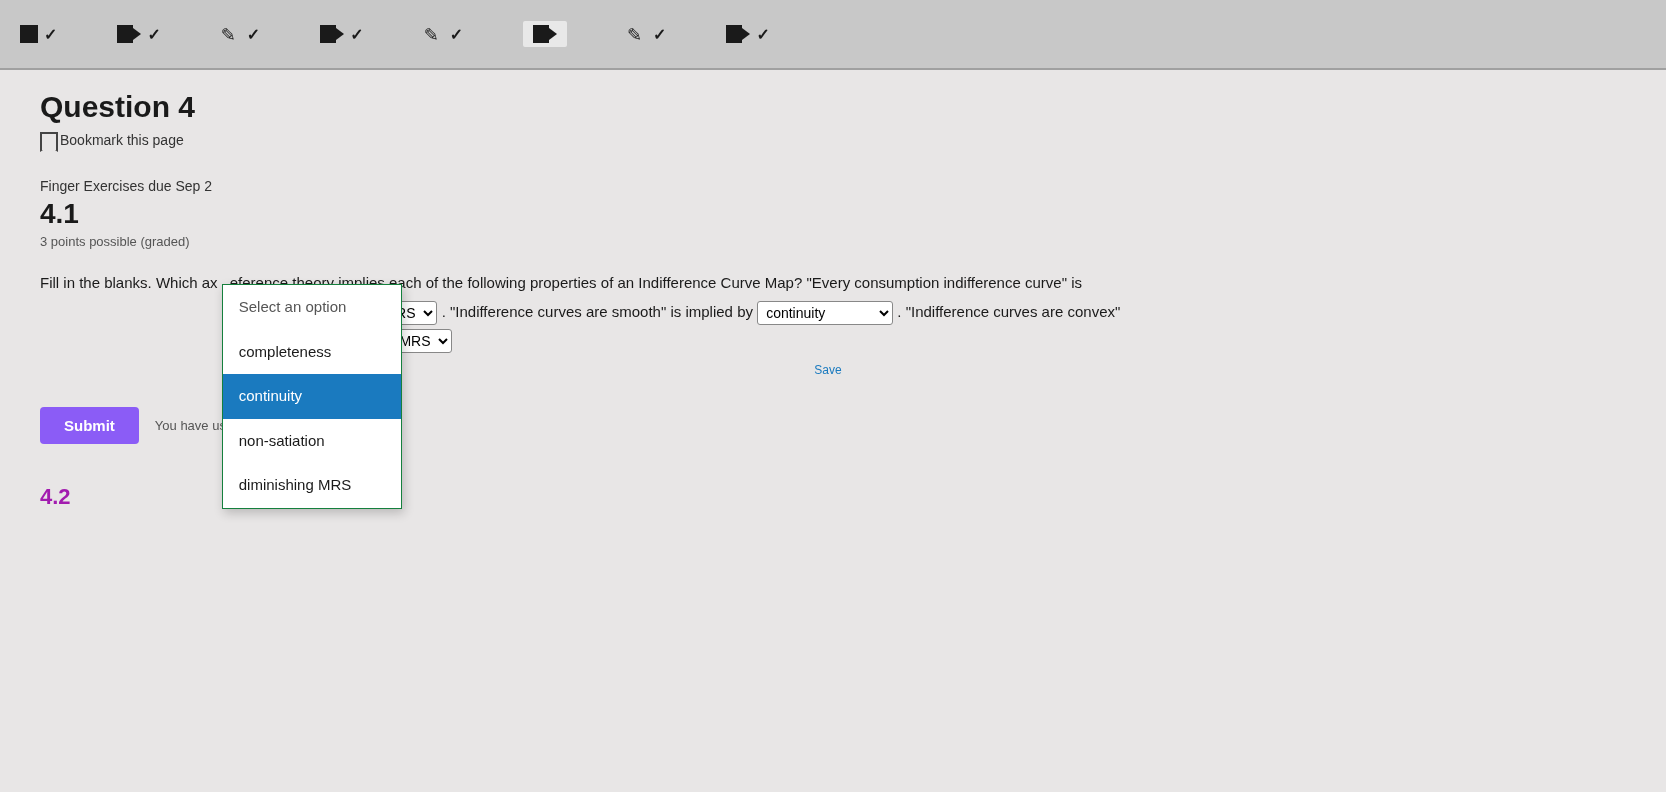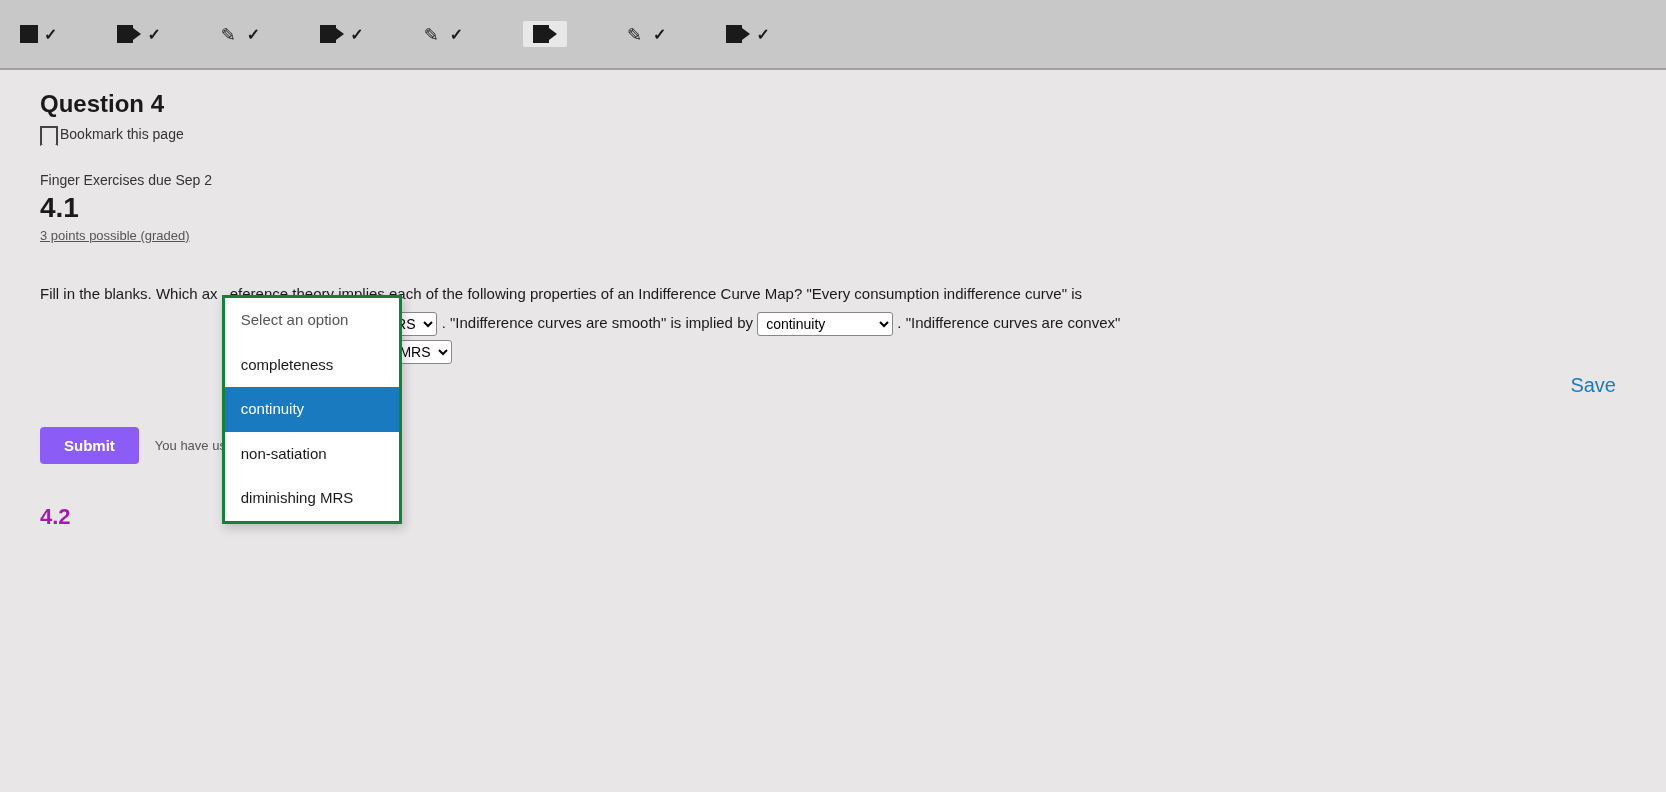--- a/index.html
+++ b/index.html
@@ -78,21 +78,21 @@
     }
 
     
     .main-content {
       background: #e8e6e6;
       padding: 20px 40px;
       min-height: 722px;
     }
 
     .question-title {
-      font-size: 24px;
+      font-size: 30px;
       font-weight: bold;
       color: #1a1a1a;
       margin-bottom: 8px;
     }
     .bookmark-link {
       display: flex;
       align-items: flex-start;
       gap: 6px;
       color: #333;
       font-size: 14px;
@@ -123,43 +123,42 @@
     }
     .question-number {
       font-size: 28px;
       font-weight: bold;
       color: #1a1a1a;
       margin-bottom: 4px;
     }
     .question-points {
       font-size: 13px;
       color: #555;
-      margin-bottom: 37px;
-      text-decoration: underline;
+      margin-bottom: 20px;
     }
 
     .question-text {
       font-size: 15px;
       color: #1a1a1a;
       line-height: 1.7;
       position: relative;
     }
 
     
     .dropdown-wrapper {
       position: relative;
       display: inline-block;
       vertical-align: middle;
     }
     .dropdown-open {
       position: absolute;
       top: 0;
       left: 0;
       background: white;
-      border: 3px solid #15803d;
+      border: 1px solid #15803d;
       box-shadow: 2px 4px 10px rgba(0,0,0,0.2);
       z-index: 100;
       min-width: 180px;
     }
     .dropdown-option {
       padding: 8px 16px;
       font-size: 15px;
       color: #1a1a1a;
       cursor: pointer;
       white-space: nowrap;
@@ -177,25 +176,25 @@
       padding: 2px 4px;
       border: 1px solid #888;
       background: white;
       border-radius: 3px;
       cursor: pointer;
       vertical-align: middle;
     }
 
     .save-link {
       color: #1a7abf;
-      font-size: 20px;
+      font-size: 12px;
       cursor: pointer;
       text-decoration: none;
       display: block;
-      text-align: right;
+      text-align: center;
       margin-top: 8px;
       margin-right: 10px;
     }
 
     .submit-section {
       margin-top: 30px;
       display: flex;
       align-items: center;
       gap: 16px;
     }

